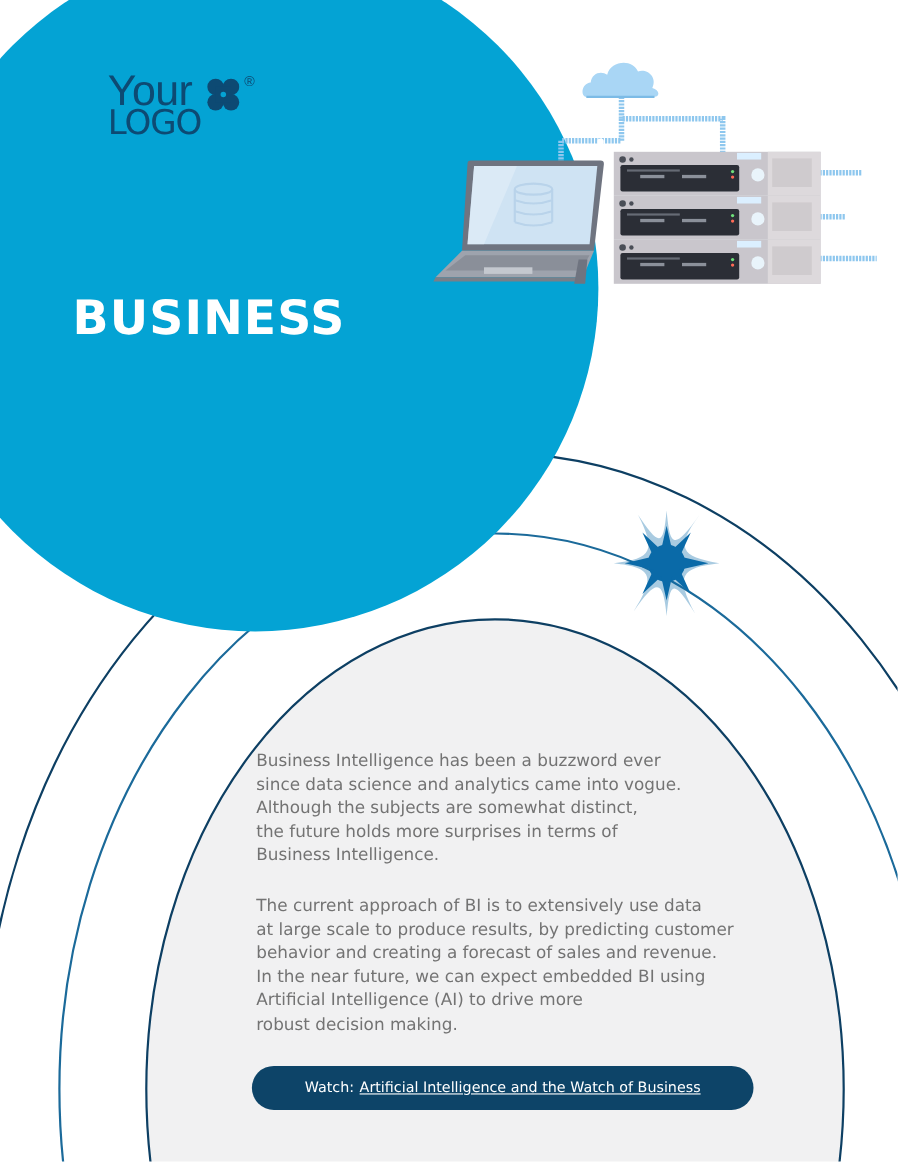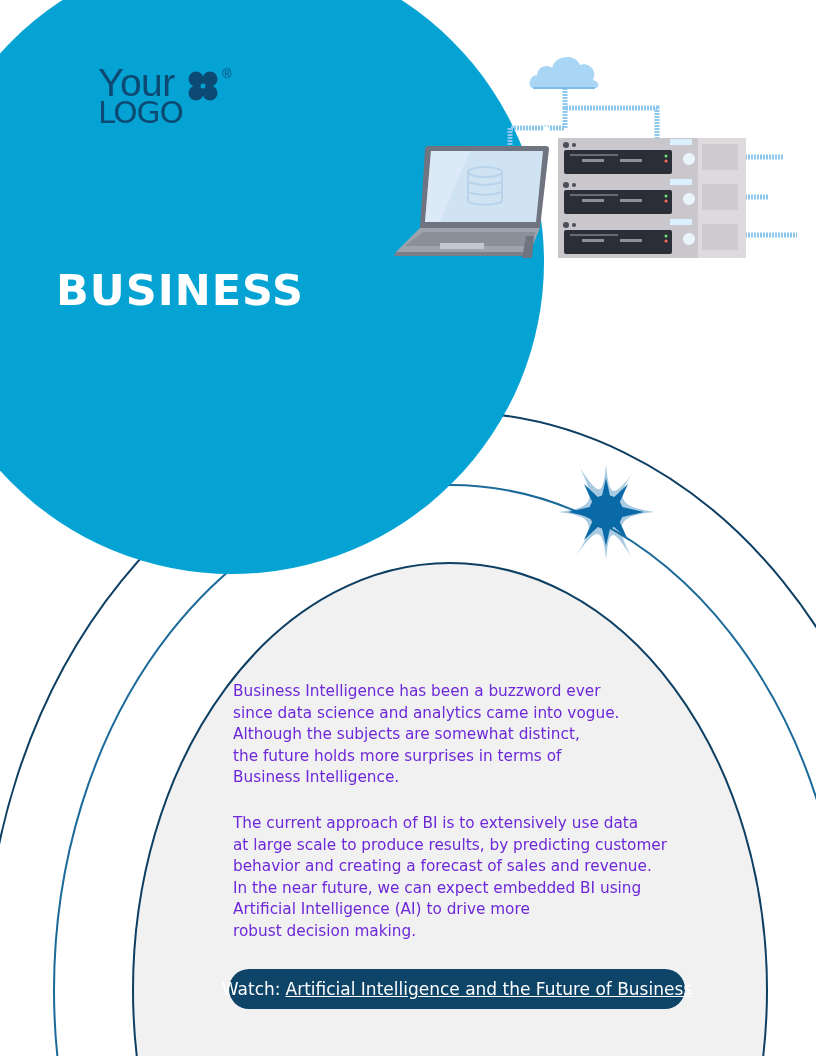--- a/index.html
+++ b/index.html
@@ -3,26 +3,26 @@
   <meta charset="utf-8">
   <style>
     html, body { margin:0; padding:0; }
     body { width:816px; height:1056px; position:relative; overflow:hidden; background:#ffffff; font-family:"DejaVu Sans", sans-serif; }
     .layer { position:absolute; left:0; top:0; width:816px; height:1056px; }
     .logo { position:absolute; left:98px; top:68px; color:#0d4a73; }
     .logo-your { position:absolute; left:0; top:0; font-family:Liberation Sans, sans-serif; font-size:39px; letter-spacing:-0.5px; font-weight:400; line-height:30px; }
     .logo-logo { position:absolute; left:0; top:27px; font-family:"DejaVu Sans", sans-serif; font-weight:normal; font-size:31px; letter-spacing:-1px; line-height:34px; }
     .logo-mark { position:absolute; left:90px; top:3px; width:30px; height:30px; }
     .logo-reg { position:absolute; left:124px; top:-2px; font-size:13px; font-family:"Liberation Sans", sans-serif; }
-    .title { position:absolute; left:56px; top:262px; color:#ffffff; font-family:"DejaVu Sans", sans-serif; font-weight:bold; font-size:43px; line-height:57px; letter-spacing:1px; }
+    .title { position:absolute; left:66px; top:262px; color:#ffffff; font-family:"DejaVu Sans", sans-serif; font-weight:bold; font-size:43px; line-height:57px; letter-spacing:1px; }
     .title span { display:block; }
-    .body-text { position:absolute; left:233px; top:681px; width:480px; color:#6d28d9; font-family:"DejaVu Sans", sans-serif; font-size:15.3px; line-height:21.6px; }
+    .body-text { position:absolute; left:233px; top:681px; width:480px; color:#737373; font-family:"DejaVu Sans", sans-serif; font-size:15.3px; line-height:21.6px; }
     .body-text p { margin:0; white-space:pre-line; }
     .body-text p + p { margin-top:24px; }
-    .watch-btn { position:absolute; left:229px; top:969px; width:456px; height:40px; border-radius:20px; background:#0d4468; color:#ffffff; font-family:"DejaVu Sans", sans-serif; font-size:17px; display:flex; align-items:center; justify-content:center; white-space:nowrap; }
+    .watch-btn { position:absolute; left:229px; top:969px; width:456px; height:40px; border-radius:20px; background:#0d4468; color:#ffffff; font-family:"DejaVu Sans", sans-serif; font-size:13px; display:flex; align-items:center; justify-content:center; white-space:nowrap; }
     .watch-btn a { color:#ffffff; text-decoration:underline; margin-left:5px; cursor:pointer; }
   </style>
 </head>
 <body>
 
 <svg class="layer" width="816" height="1056" viewBox="0 0 816 1056" xmlns="http://www.w3.org/2000/svg">
 
   <ellipse cx="452" cy="990" rx="468" ry="578" fill="none" stroke="#0d3f63" stroke-width="2"></ellipse>
 
   <ellipse cx="450" cy="990" rx="396" ry="505" fill="none" stroke="#1b6a9a" stroke-width="2"></ellipse>
@@ -143,14 +143,14 @@
   <p>The current approach of BI is to extensively use data
 at large scale to produce results, by predicting customer
 behavior and creating a forecast of sales and revenue.
 In the near future, we can expect embedded BI using
 Artificial Intelligence (AI) to drive more
 robust decision making.</p>
 </div>
 
 <div class="watch-btn">
   <span>Watch:</span>
-  <a>Artificial Intelligence and the Future of Business</a>
+  <a>Artificial Intelligence and the Watch of Business</a>
 </div>
 
 </body></html>

